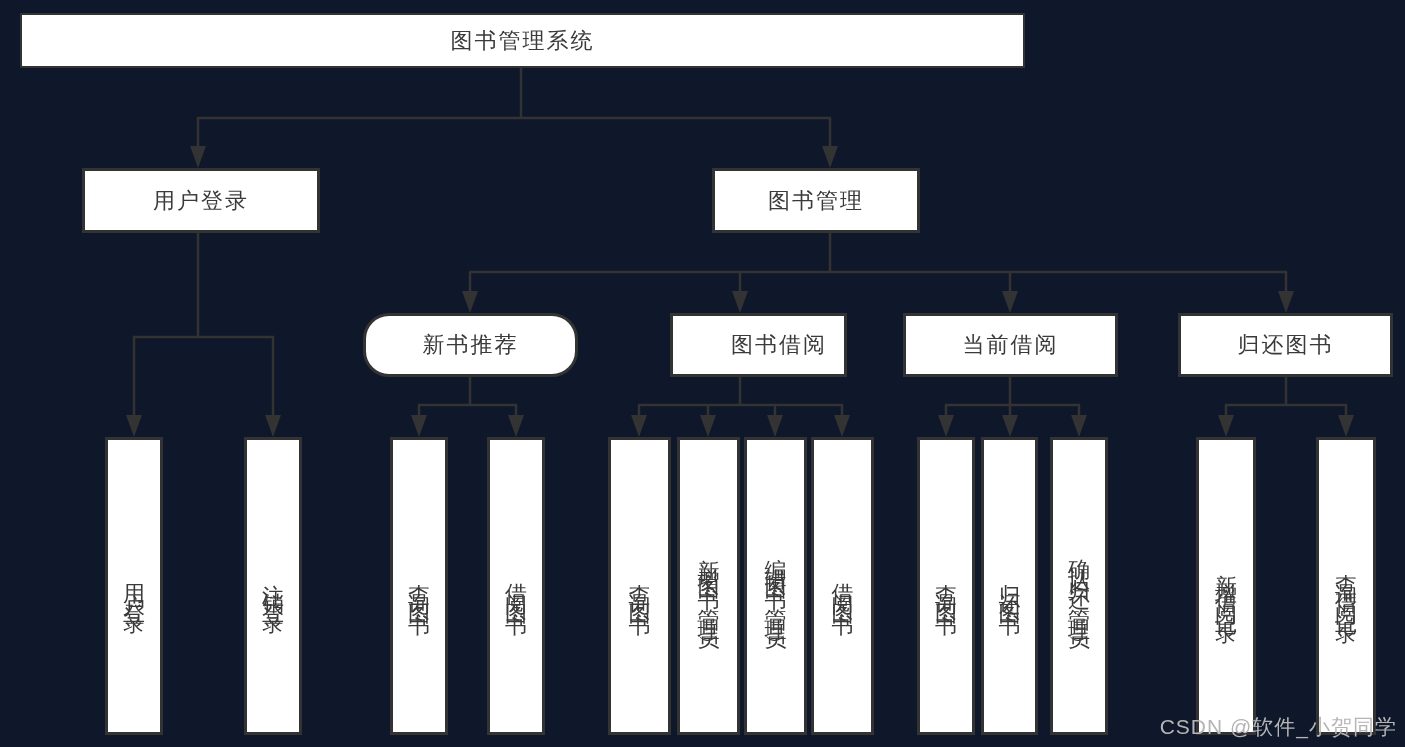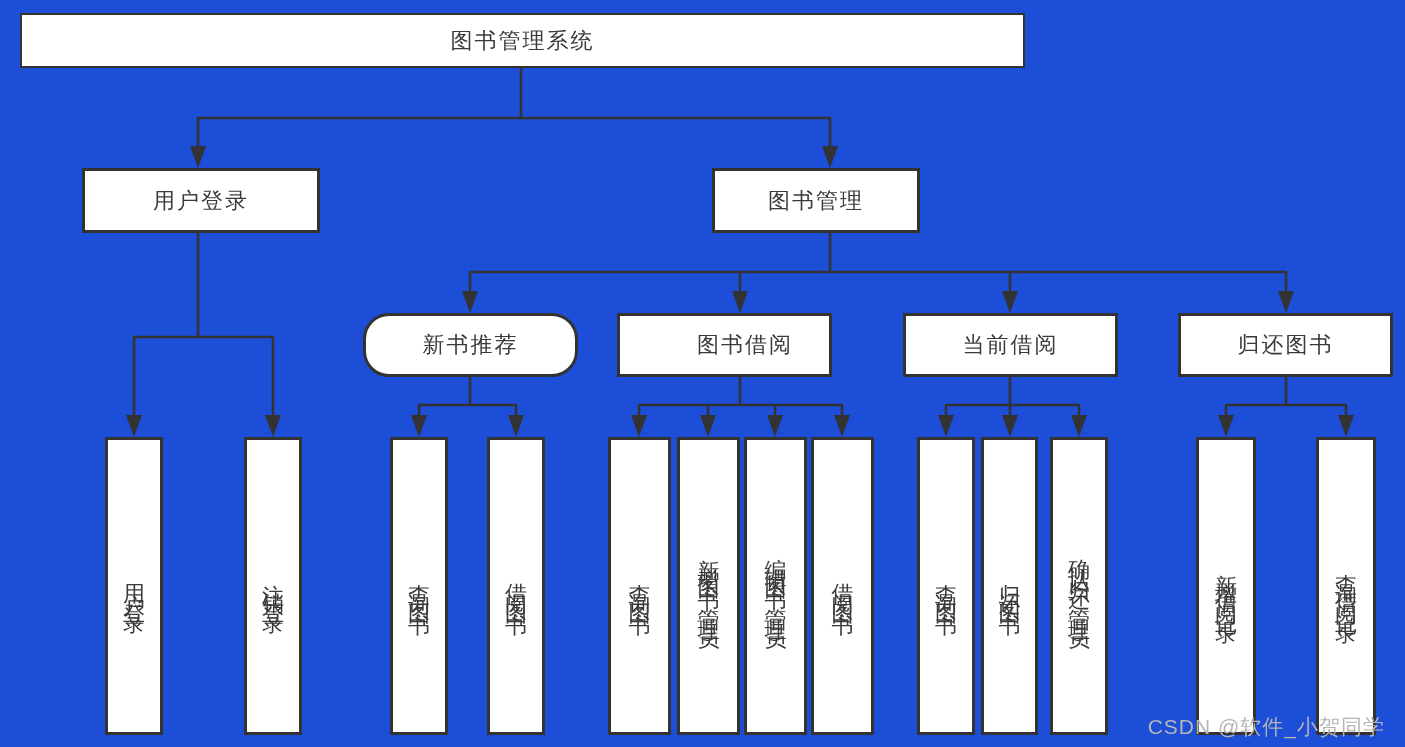--- a/index.html
+++ b/index.html
@@ -5,21 +5,21 @@
   html, body {
     margin: 0;
     padding: 0;
     background: #ffffff;
     font-family: "Liberation Sans", "DejaVu Sans", sans-serif;
   }
   .canvas {
     position: relative;
     width: 1405px;
     height: 747px;
-    background: #1d4ed8;
+    background: #0f172a;
     overflow: hidden;
   }
   .connector-layer {
     position: absolute;
     left: 0;
     top: 0;
     width: 1405px;
     height: 747px;
     pointer-events: none;
   }
@@ -44,21 +44,21 @@
   }
   .v-node {
     writing-mode: vertical-rl;
     text-orientation: mixed;
     font-size: 22px;
     letter-spacing: 10px;
     line-height: 1;
   }
   .watermark {
     position: absolute;
-    right: 20px;
+    right: 8px;
     bottom: 6px;
     font-size: 21px;
     letter-spacing: 1px;
     color: #b5b5b5;
     white-space: nowrap;
     z-index: 5;
   }
   svg line { stroke: #333333; stroke-width: 2.5; }
   svg path.arrow { fill: #333333; stroke: none; }
 </style>
@@ -128,21 +128,21 @@
     <line x1="1346" y1="405" x2="1346" y2="420"></line>
     <path class="arrow" d="M1346 437 L1338 415 L1354 415 Z"></path>
   </svg>
 
   <div class="node h-node root-node" style="left:20px; top:13px; width:1005px; height:55px;">图书管理系统</div>
 
   <div class="node h-node" style="left:82px; top:168px; width:238px; height:65px;">用户登录</div>
   <div class="node h-node" style="left:712px; top:168px; width:208px; height:65px;">图书管理</div>
 
   <div class="node h-node" style="left:363px; top:313px; width:215px; height:64px;border-radius:26px;">新书推荐</div>
-  <div class="node h-node" style="left:617px; top:313px; width:215px; height:64px;padding-left:41px;">图书借阅</div>
+  <div class="node h-node" style="left:670px; top:313px; width:177px; height:64px;padding-left:41px;">图书借阅</div>
   <div class="node h-node" style="left:903px; top:313px; width:215px; height:64px;">当前借阅</div>
   <div class="node h-node" style="left:1178px; top:313px; width:215px; height:64px;">归还图书</div>
 
   <div class="node v-node" style="left:105px; top:437px; width:58px; height:298px;">用户登录</div>
   <div class="node v-node" style="left:244px; top:437px; width:58px; height:298px;">注销登录</div>
 
   <div class="node v-node" style="left:390px; top:437px; width:58px; height:298px;">查询图书</div>
   <div class="node v-node" style="left:487px; top:437px; width:58px; height:298px;">借阅图书</div>
 
   <div class="node v-node" style="left:608px; top:437px; width:63px; height:298px;">查询图书</div>

